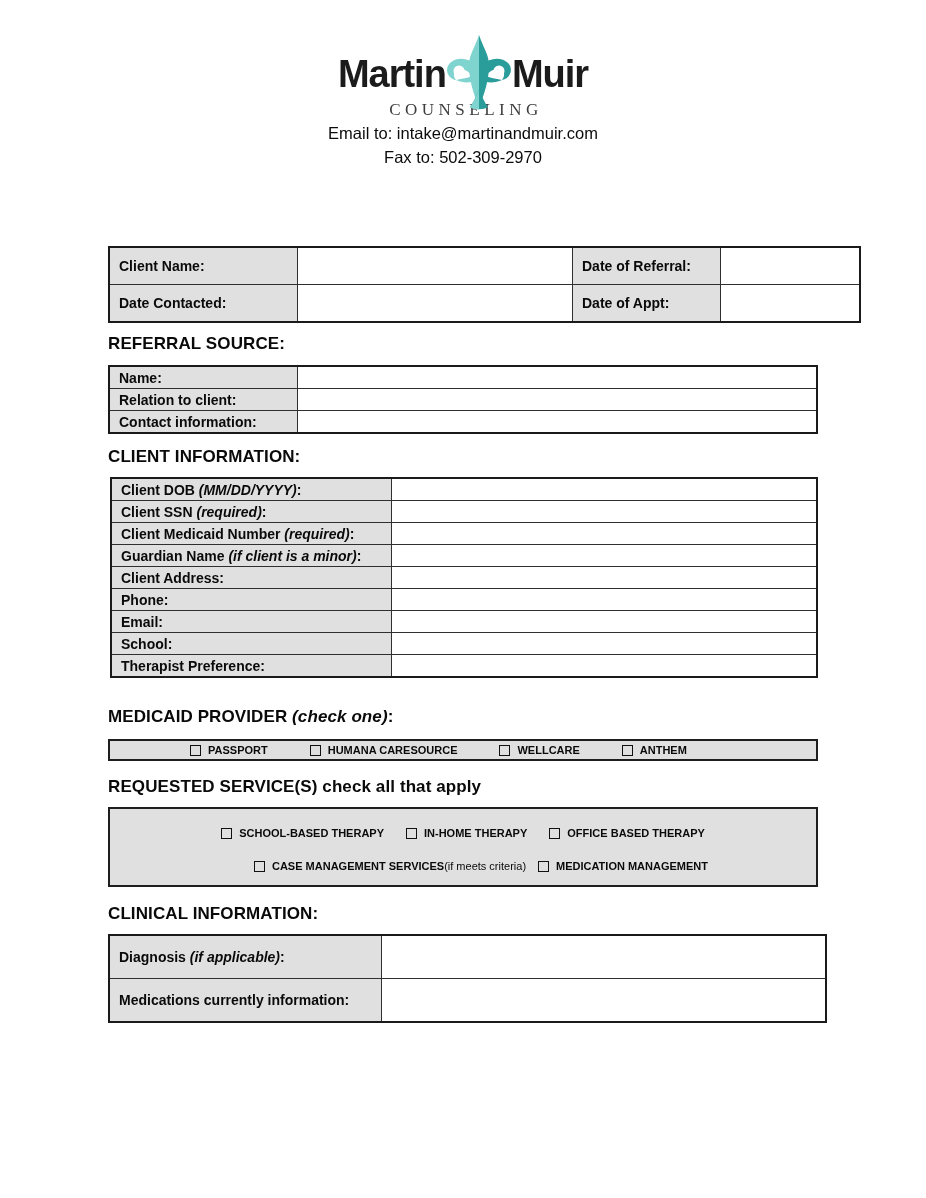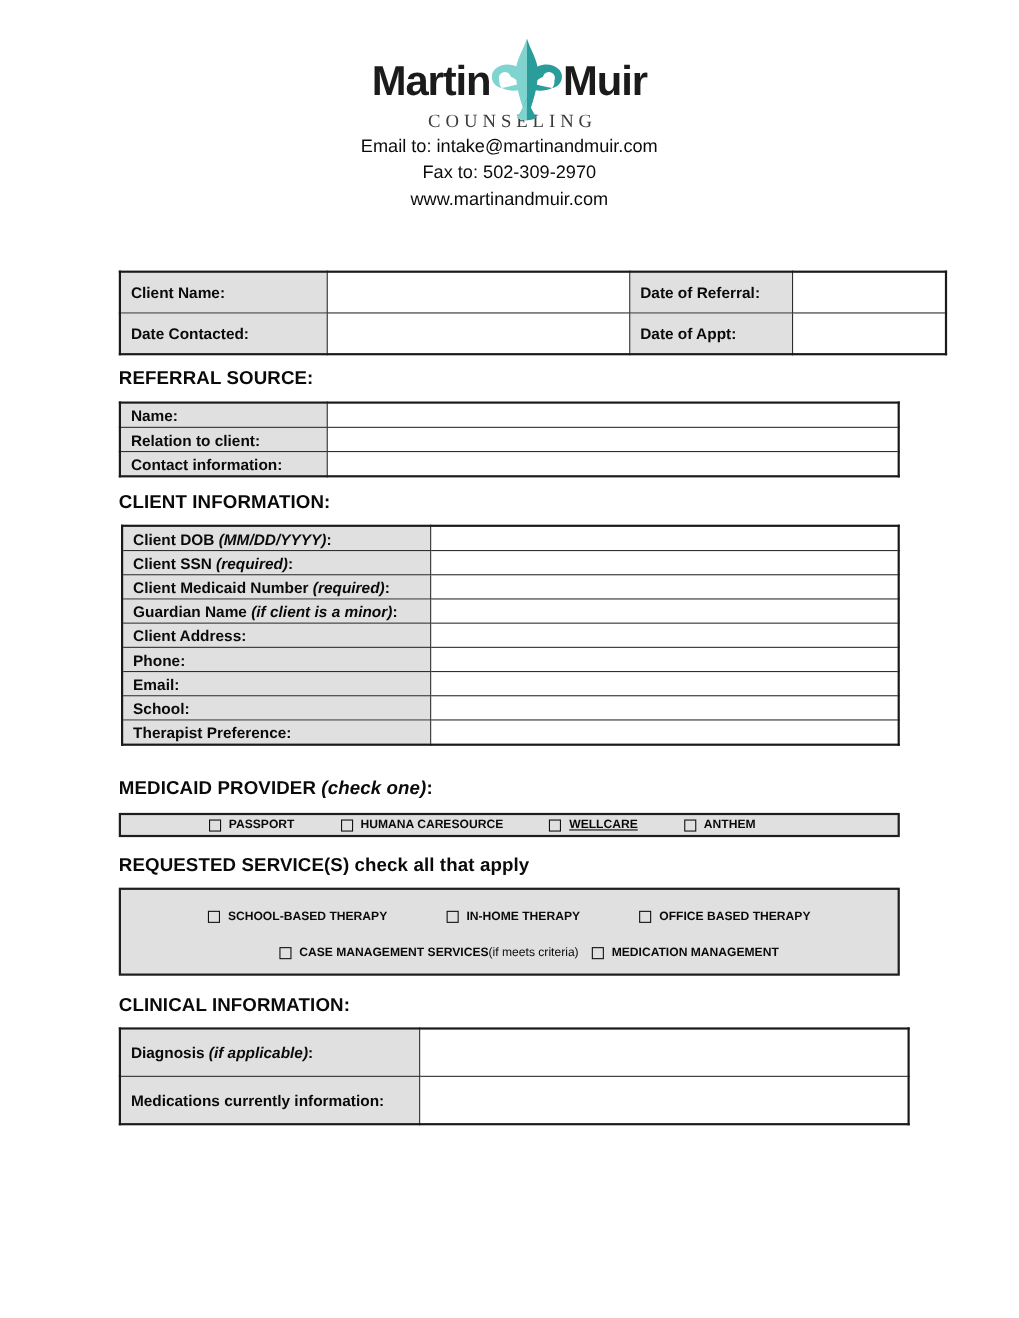--- a/index.html
+++ b/index.html
@@ -176,21 +176,20 @@
 
           <path d="M37 54 C34 62 31 68 28 72 C32 75 42 75 46 72 C43 68 40 62 37 54 Z" fill="#2a9d9b"></path>
           <path d="M37 54 C34 62 31 68 28 72 C30 73.5 33.5 74.4 37 74.6 Z" fill="#7fd4cf"></path>
         </svg>
       </span>
       <span class="logo-word right">Muir</span>
     </div>
     <div class="logo-sub">COUNSELING</div>
     <div class="contact-line">Email to: intake@martinandmuir.com</div>
     <div class="contact-line">Fax to: 502-309-2970</div>
-    <div class="contact-line">www.martinandmuir.com</div>
   </div>
 
   <table class="tbl framed" style="left:108px; top:246px; width:710px;">
     <tbody>
         <tr>
       <td class="lbl" style="width:178px; height:36px;">Client Name:</td>
       <td class="val" style="width:265px;"></td>
       <td class="lbl" style="width:138px;">Date of Referral:</td>
       <td class="val" style="width:129px;"></td>
     </tr>
@@ -272,35 +271,35 @@
   <div class="band" style="left:108px; top:739px; width:710px; height:22px;">
     <div class="band-row" style="height:100%; padding-left:80px; box-sizing:border-box; justify-content:flex-start;">
       <span class="cb-item" style="margin-right:42px;">
         <span class="cbox"></span>
           <span>PASSPORT</span>
       </span>
       <span class="cb-item" style="margin-right:42px;">
         <span class="cbox"></span>
           <span>HUMANA CARESOURCE</span>
       </span>
-      <span class="cb-item" style="margin-right:42px;text-decoration:underline;">
+      <span class="cb-item" style="margin-right:42px;">
         <span class="cbox"></span>
           <span>WELLCARE</span>
       </span>
       <span class="cb-item">
         <span class="cbox"></span>
           <span>ANTHEM</span>
       </span>
     </div>
   </div>
 
   <div class="section-title" style="left:108px; top:777px;">REQUESTED SERVICE(S) check all that apply</div>
 
   <div class="band" style="left:108px; top:807px; width:710px; height:80px;">
-    <div class="band-row" style="height:40px; padding-top:8px; box-sizing:border-box;gap:32px;">
+    <div class="band-row" style="height:40px; padding-top:8px; box-sizing:border-box;">
       <span class="cb-item" style="margin-right:22px;">
         <span class="cbox"></span>
           <span>SCHOOL-BASED THERAPY</span>
       </span>
       <span class="cb-item" style="margin-right:22px;">
         <span class="cbox"></span>
           <span>IN-HOME THERAPY</span>
       </span>
       <span class="cb-item">
         <span class="cbox"></span>

